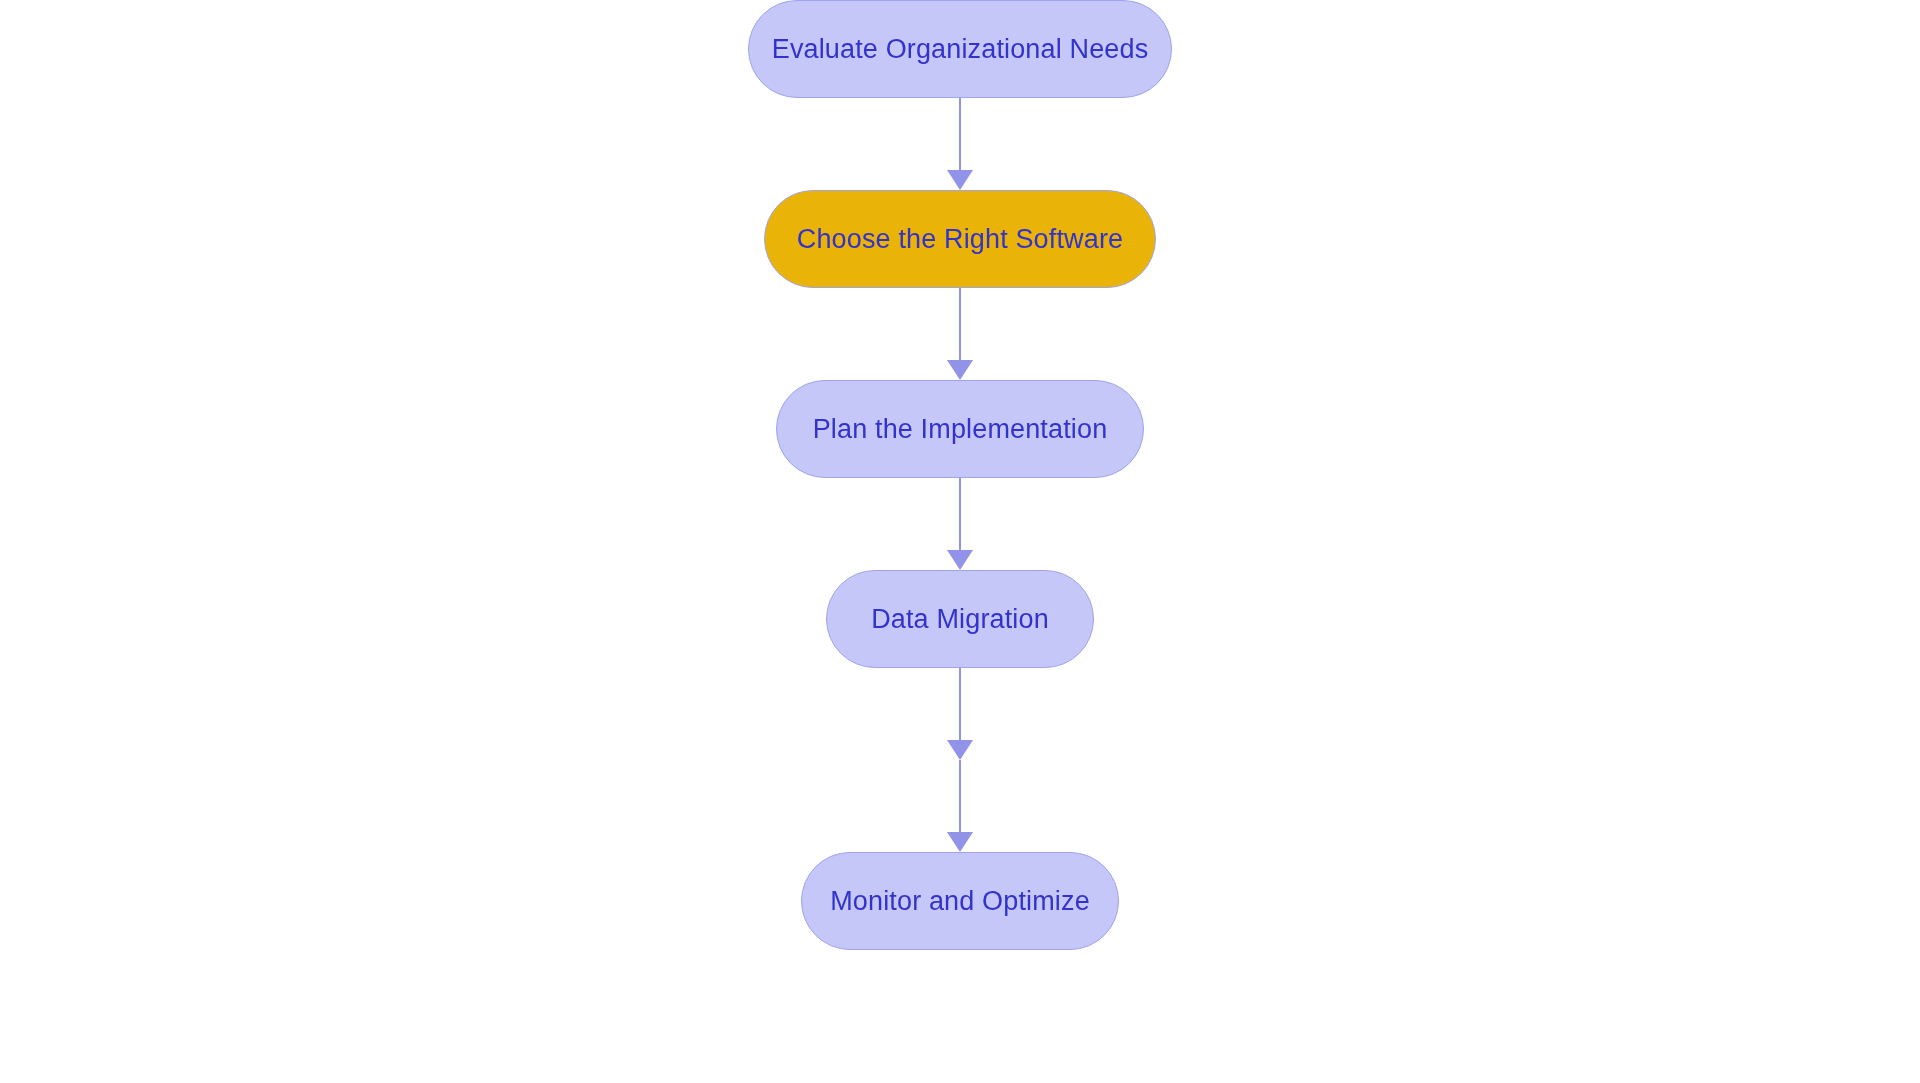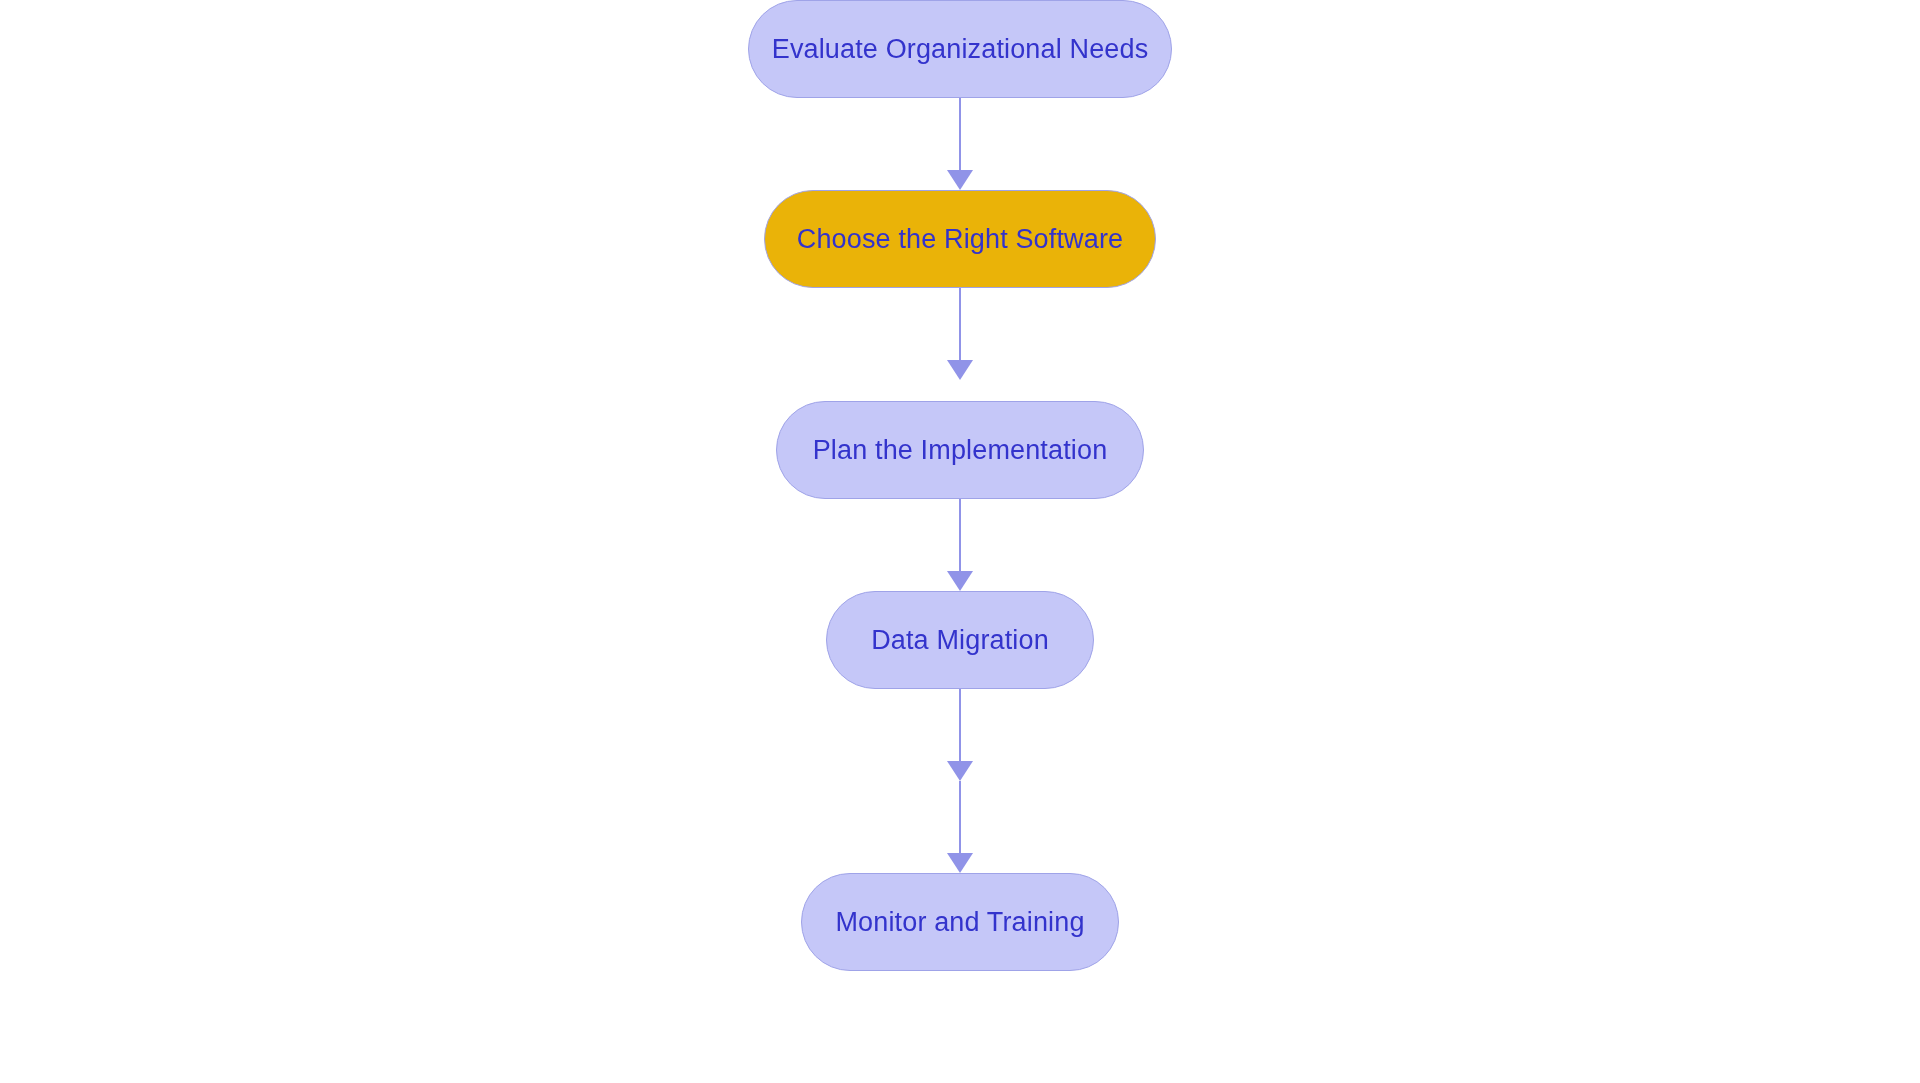--- a/index.html
+++ b/index.html
@@ -111,21 +111,21 @@
 
     <div class="flow-node w-n1" style="background: #eab308; border-color: rgb(159, 163, 232);">
       <span class="flow-node-label" style="color: rgb(51, 51, 204);">Choose the Right Software</span>
     </div>
 
     <div class="flow-connector">
       <div class="conn-line" style="background: rgb(144, 147, 232);"></div>
       <div class="conn-arrowhead" style="border-top-color: rgb(144, 147, 232);"></div>
     </div>
 
-    <div class="flow-node w-n2" style="background: rgb(197, 199, 248); border-color: rgb(159, 163, 232); margin-top: 21px;">
+    <div class="flow-node w-n2" style="background: rgb(197, 199, 248); border-color: rgb(159, 163, 232);">
       <span class="flow-node-label" style="color: rgb(51, 51, 204);">Plan the Implementation</span>
     </div>
 
     <div class="flow-connector">
       <div class="conn-line" style="background: rgb(144, 147, 232);"></div>
       <div class="conn-arrowhead" style="border-top-color: rgb(144, 147, 232);"></div>
     </div>
 
     <div class="flow-node w-n3" style="background: rgb(197, 199, 248); border-color: rgb(159, 163, 232); justify-content: center;">
       <span class="flow-node-label" style="color: rgb(51, 51, 204);">Data Migration</span>
@@ -136,17 +136,17 @@
       <div class="conn-arrowhead" style="border-top-color: rgb(144, 147, 232);"></div>
     </div>
 
 
     <div class="flow-connector">
       <div class="conn-line" style="background: rgb(144, 147, 232);"></div>
       <div class="conn-arrowhead" style="border-top-color: rgb(144, 147, 232);"></div>
     </div>
 
     <div class="flow-node w-n5" style="background: rgb(197, 199, 248); border-color: rgb(159, 163, 232);">
-      <span class="flow-node-label" style="color: rgb(51, 51, 204);">Monitor and Training</span>
+      <span class="flow-node-label" style="color: rgb(51, 51, 204);">Monitor and Optimize</span>
     </div>
 
   </div>
 </div>
 
 </body></html>

